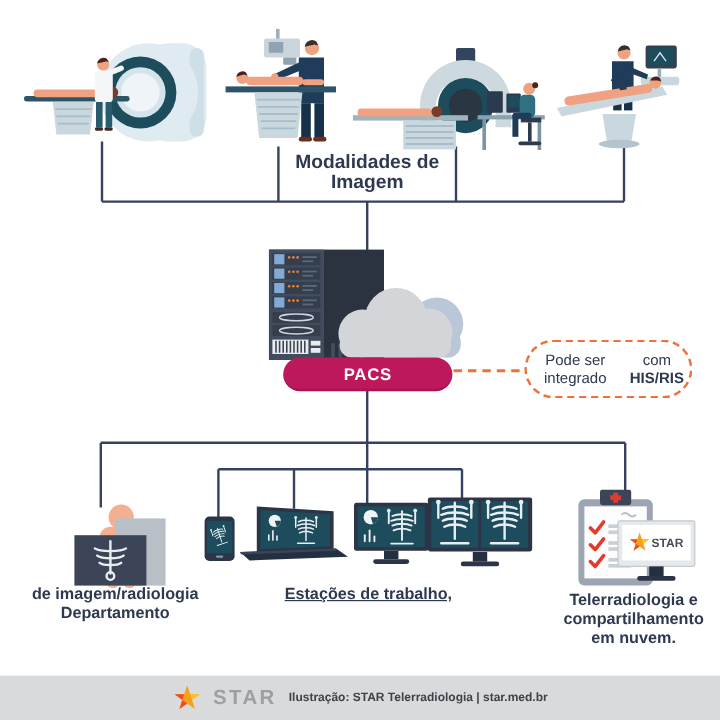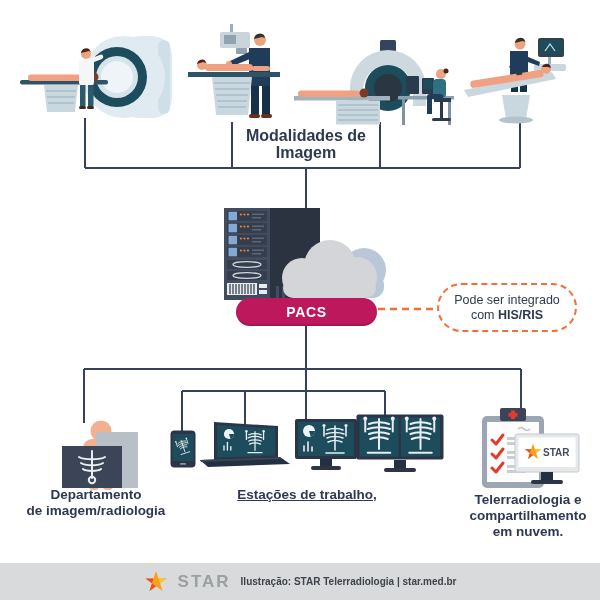--- a/index.html
+++ b/index.html
@@ -9,21 +9,21 @@
   svg{display:block;}
   .lbl{color:#2e3950;font-weight:bold;font-size:13.5px;line-height:16px;text-align:center;}
   .modal-lbl{color:#2e3950;font-weight:bold;font-size:16px;line-height:17px;text-align:center;}
   .pacs-pill{
     left:236px;top:298px;width:141px;height:28px;background:#be185d;border-radius:14px;
     display:flex;align-items:center;justify-content:center;color:#ffffff;font-weight:bold;
     font-size:14px;letter-spacing:.6px;box-shadow:inset 0 -2px 0 rgba(0,0,0,.12);z-index:6;
   }
   .bubble{
     left:437px;top:283px;width:136px;height:45px;background:#ffffff;border:2.5px dashed #f0703a;
-    border-radius:26px;display:flex;flex-direction:column;align-items:center;justify-content:center;
+    border-radius:26px;display:flex;align-items:center;justify-content:center;
     color:#2e3950;font-size:12.5px;line-height:15px;z-index:6;text-align:center;
   }
   .bubble b{font-weight:bold;}
   .footer{
     left:0;top:563px;width:600px;height:37px;background:#d9dadb;display:flex;align-items:center;
     justify-content:center;gap:10px;z-index:8;
   }
   .footer .brand{color:#9aa0a3;font-weight:bold;font-size:17px;letter-spacing:2px;}
   .footer .credit{color:#3d434b;font-weight:bold;font-size:10px;}
   .z1{z-index:1;} .z2{z-index:2;} .z3{z-index:3;} .z4{z-index:4;}
@@ -334,22 +334,22 @@
   <svg class="abs z3" style="left:514px;top:433px;" width="66" height="52" viewBox="0 0 66 52">
     <rect x="1" y="1" width="64" height="38" rx="2" fill="#e6e9ec" stroke="#c3c9cf" stroke-width="1"></rect>
     <rect x="4.5" y="4.5" width="57" height="29.5" fill="#ffffff"></rect>
     <use href="#starglyph" transform="translate(19,19) scale(0.85)"></use>
     <text x="29" y="23" font-size="10" font-weight="bold" fill="#474e59" font-family="Liberation Sans, sans-serif">STAR</text>
     <rect x="27" y="39" width="12" height="8" fill="#223042"></rect>
     <rect x="17" y="47" width="32" height="4" rx="2" fill="#2c3547"></rect>
   </svg>
 
   <div class="abs lbl z2" style="left:10px;top:487px;width:172px;">
+    <span style="display:block">de imagem/radiologia</span>
     <span style="display:block">Departamento</span>
-    <span style="display:block">de imagem/radiologia</span>
   </div>
   <div class="abs lbl z2" style="left:217px;top:487px;width:180px;text-decoration:underline;">
     <span style="display:block">Estações de trabalho,</span>
   </div>
   <div class="abs lbl z2" style="left:448px;top:492px;width:160px;">
     <span style="display:block">Telerradiologia e</span>
     <span style="display:block">compartilhamento</span>
     <span style="display:block">em nuvem.</span>
   </div>
 

